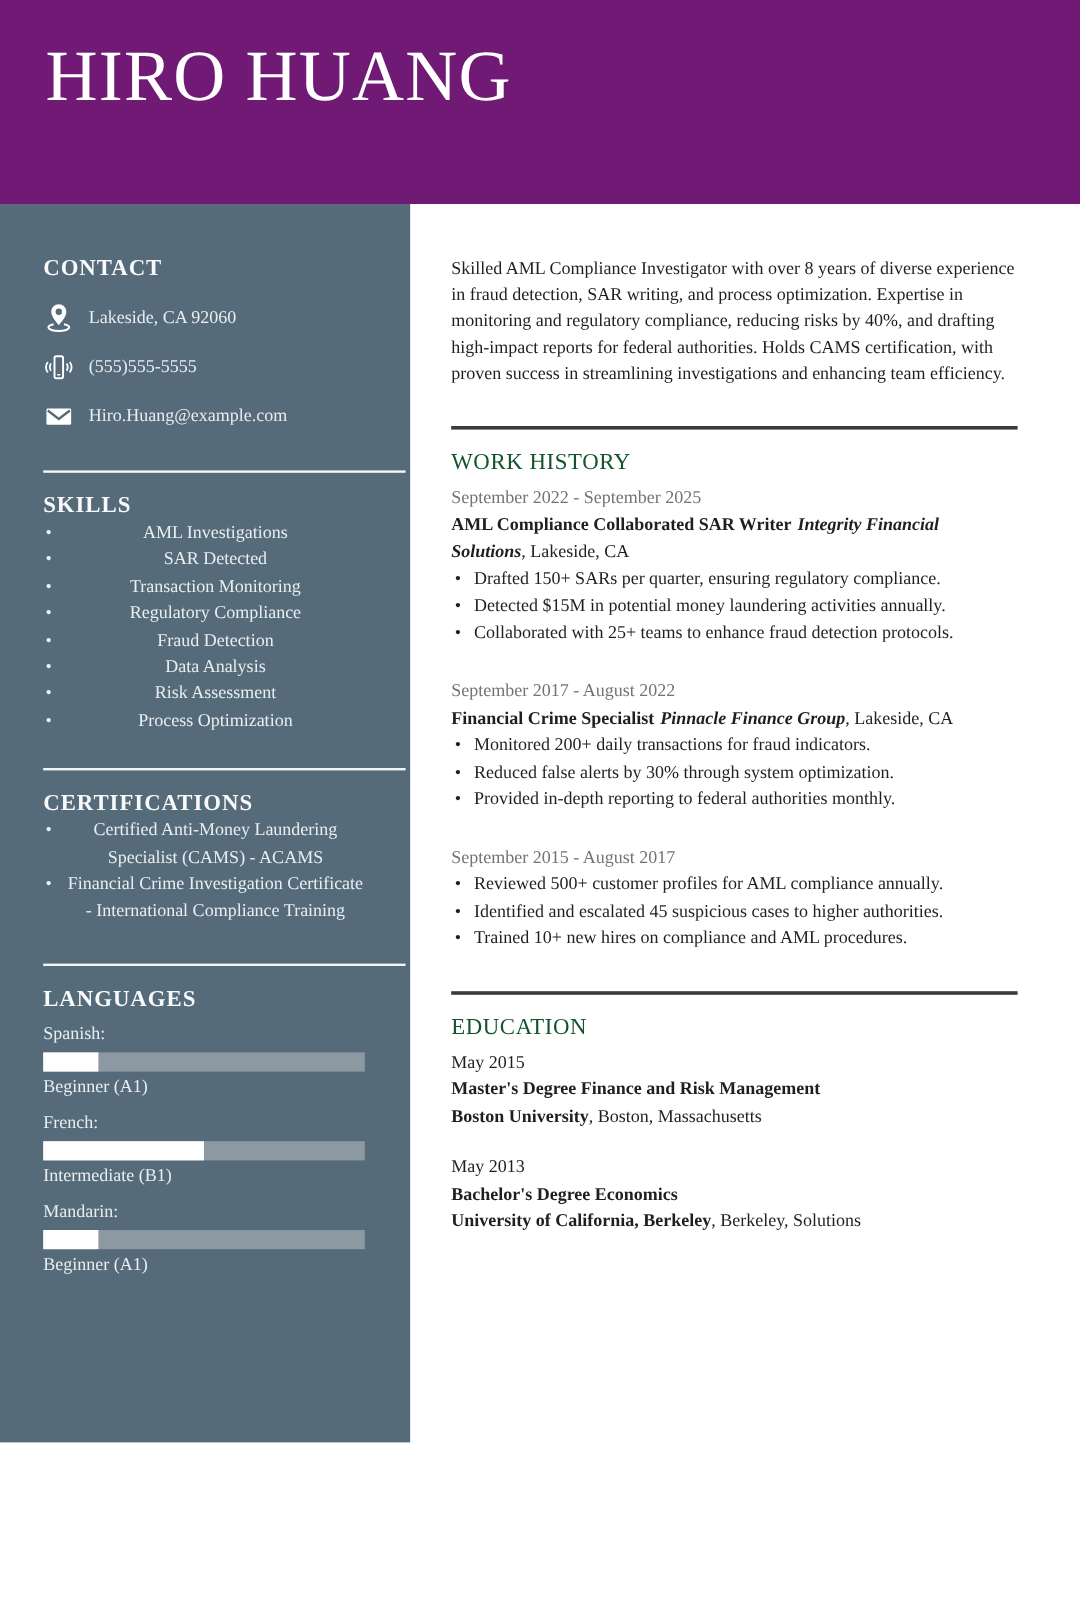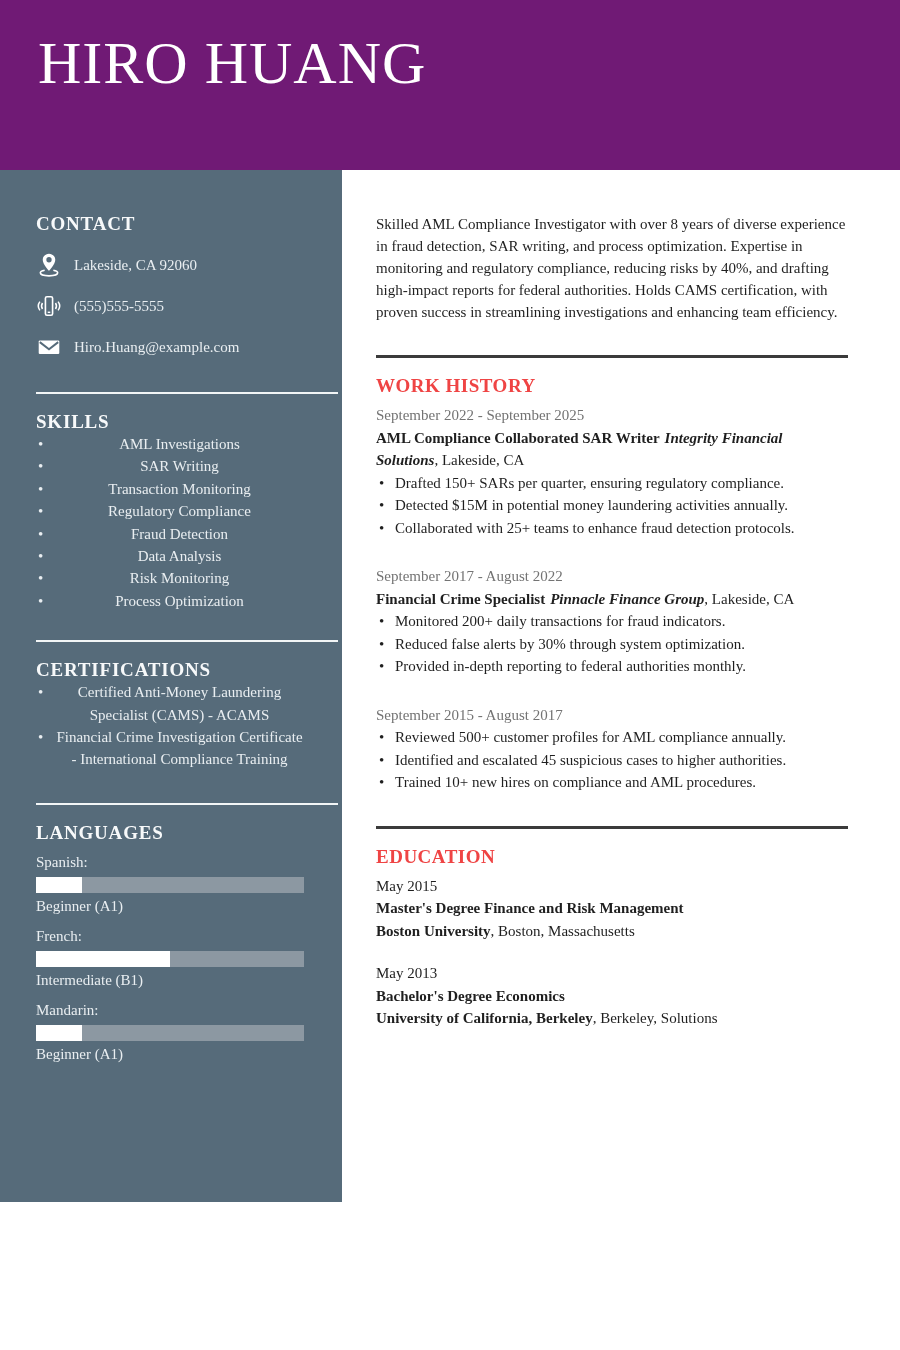--- a/index.html
+++ b/index.html
@@ -62,21 +62,21 @@
   .main {
     position:absolute; top:170px; left:342px; width:558px; height:1180px;
     background:#ffffff; padding:43px 52px 40px 34px;
   }
   .summary { font-size:15px; line-height:22px; color:#1f1f1f; }
   .divider {
     height:3px; background:#3b3b3b; border:none;
     margin-top:32px; margin-bottom:17px;
   }
   .main-heading {
-    font-size:19px; font-weight:bold; letter-spacing:0.5px; color:#ef4444;
+    font-size:19px; font-weight:normal; letter-spacing:0.5px; color:#14532d;
     line-height:22px; margin-bottom:7px;
   }
   .job { margin-bottom:26px; }
   .job:last-child { margin-bottom:0; }
   .job-dates { font-size:15px; line-height:22.5px; color:#737373; }
   .job-titleline { font-size:15px; line-height:22.5px; }
   .job-title { font-weight:bold; }
   .job-company { font-weight:bold; font-style:italic; margin-left:5px; }
   .job-loc { font-weight:normal; }
   .main-bullets { list-style:none; }
@@ -136,26 +136,26 @@
           </svg>
         </span>
         <span class="contact-text">Hiro.Huang@example.com</span>
       </div>
     </div>
 
     <hr class="sep">
     <div class="side-heading mt17">SKILLS</div>
     <ul class="side-list">
       <li>AML Investigations</li>
-      <li>SAR Writing</li>
+      <li>SAR Detected</li>
       <li>Transaction Monitoring</li>
       <li>Regulatory Compliance</li>
       <li>Fraud Detection</li>
       <li>Data Analysis</li>
-      <li>Risk Monitoring</li>
+      <li>Risk Assessment</li>
       <li>Process Optimization</li>
     </ul>
 
     <hr class="sep">
     <div class="side-heading mt17">CERTIFICATIONS</div>
     <ul class="side-list">
       <li>Certified Anti-Money Laundering Specialist (CAMS) - ACAMS</li>
       <li>Financial Crime Investigation Certificate - International Compliance Training</li>
     </ul>
 

